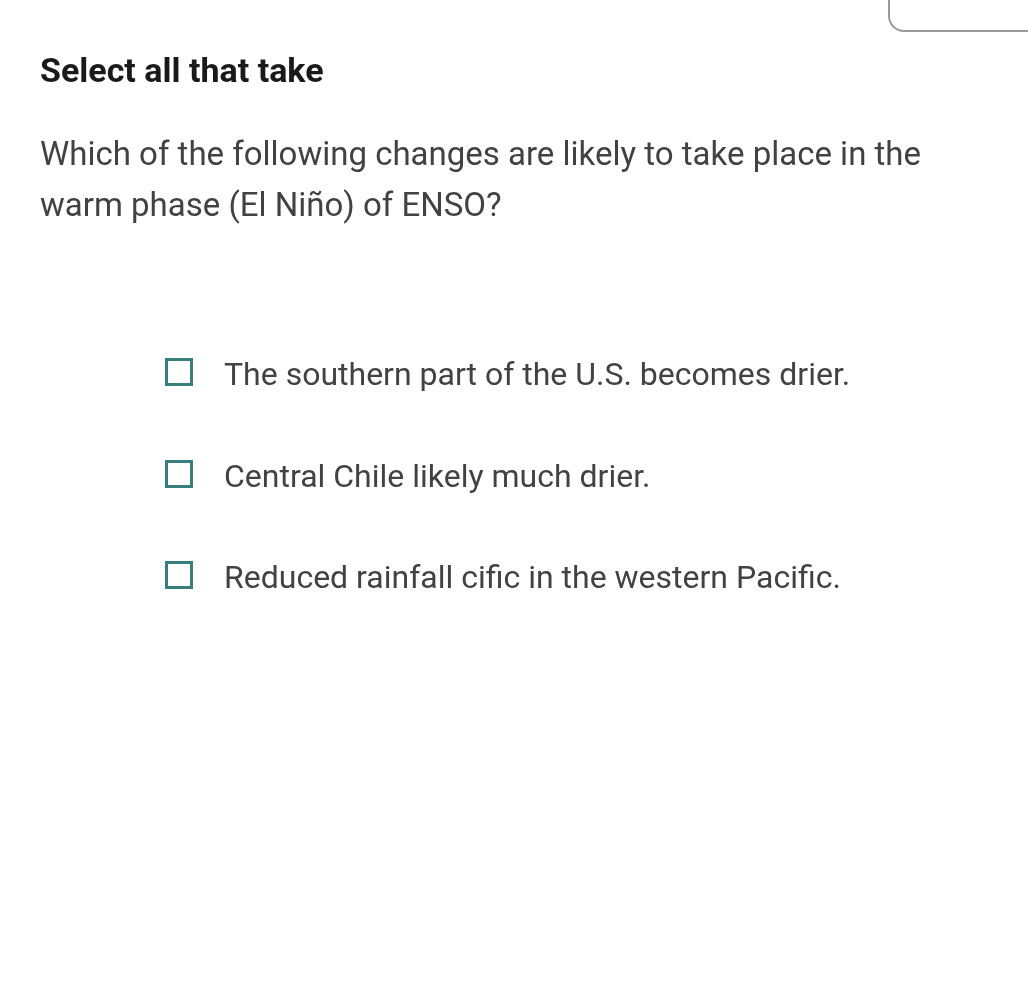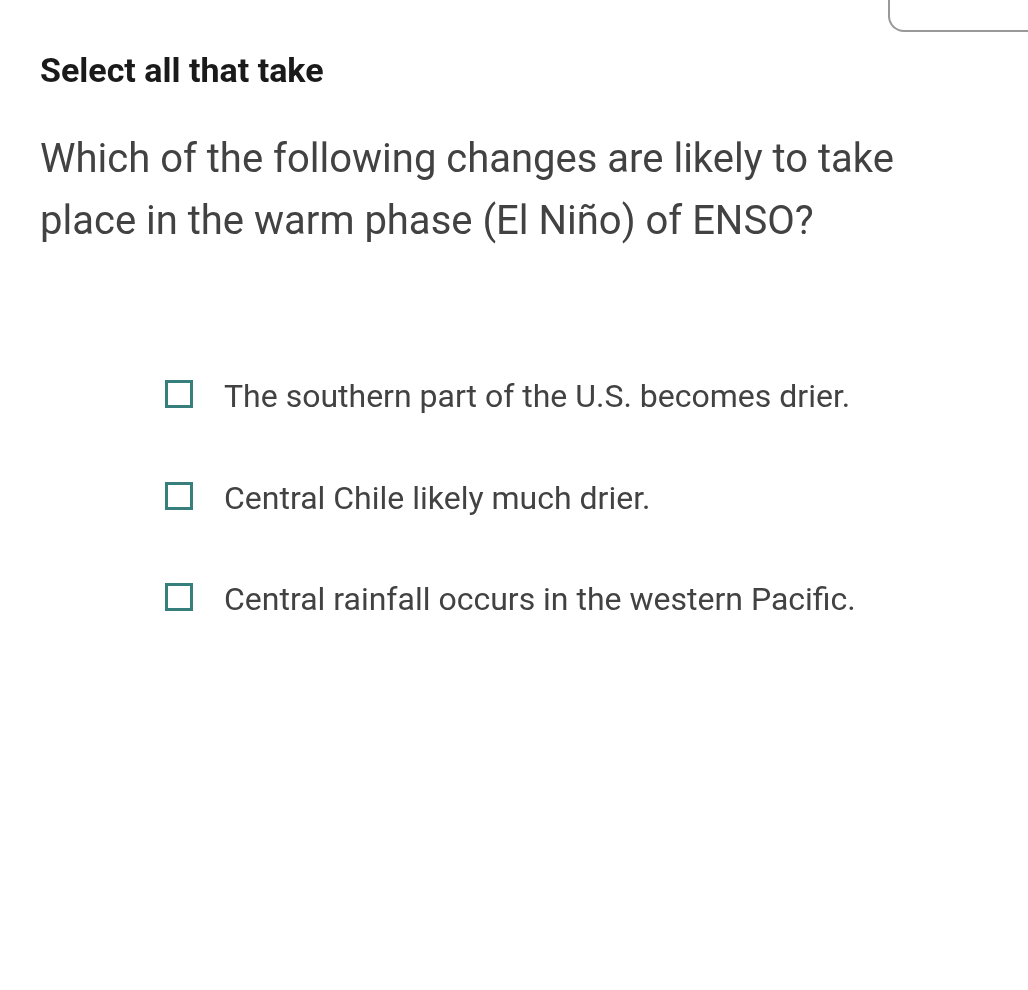--- a/index.html
+++ b/index.html
@@ -27,21 +27,21 @@
       border-right: none;
       border-bottom-left-radius: 16px;
     }
     .heading {
       font-size: 34px;
       font-weight: 700;
       color: #1a1a1a;
       margin-bottom: 38px;
     }
     .question {
-      font-size: 40px;
+      font-size: 33px;
       font-weight: 400;
       color: #424242;
       line-height: 1.55;
       margin-bottom: 120px;
     }
     .options {
       padding-left: 125px;
       padding-right: 20px;
     }
     .option {
@@ -80,15 +80,15 @@
   <div class="option">
     <div class="checkbox"></div>
     <div class="option-text">The southern part of the U.S. becomes dri­er.</div>
   </div>
   <div class="option">
     <div class="checkbox"></div>
     <div class="option-text">Central Chile likely much drier.</div>
   </div>
   <div class="option">
     <div class="checkbox"></div>
-    <div class="option-text">Central rainfall occurs in the western Pa­cific.</div>
+    <div class="option-text">Reduced rainfall cific in the western Pa­cific.</div>
   </div>
 </div>
 
 </body></html>

